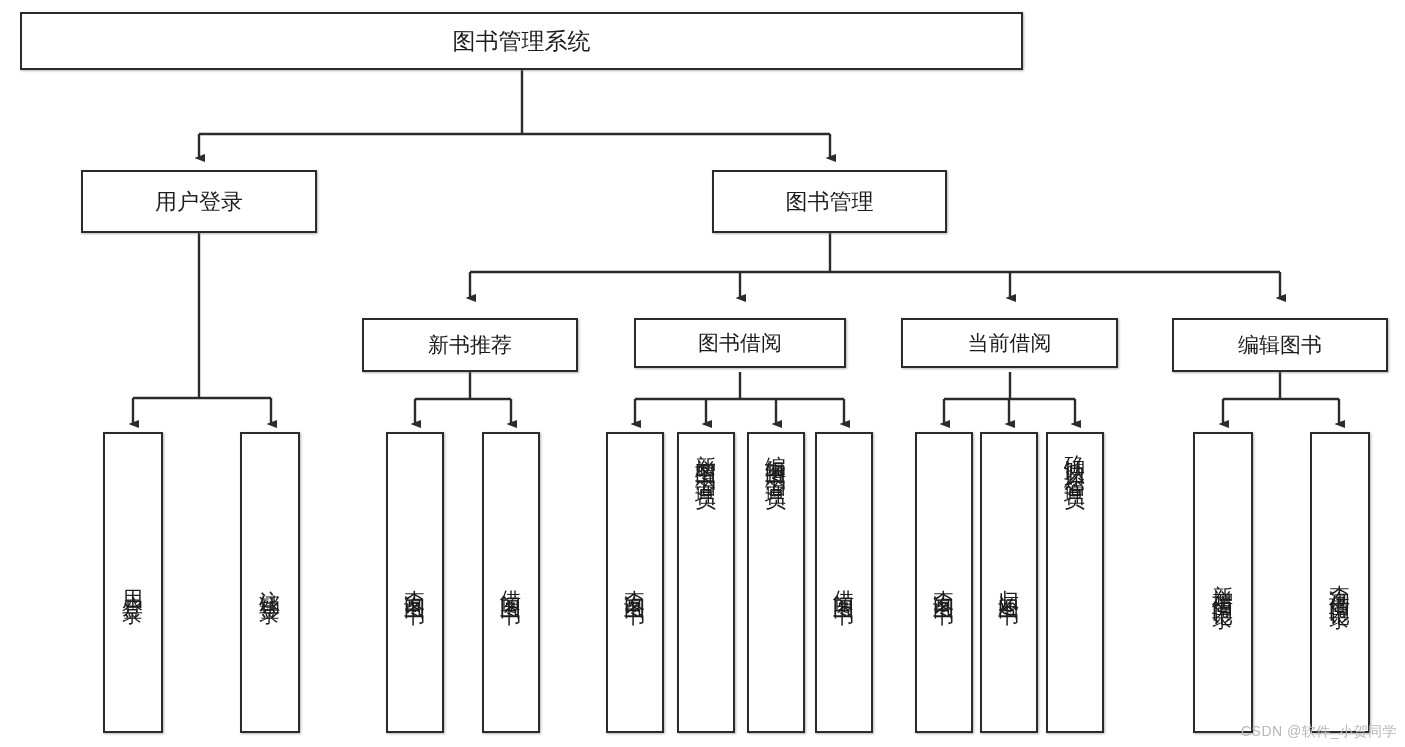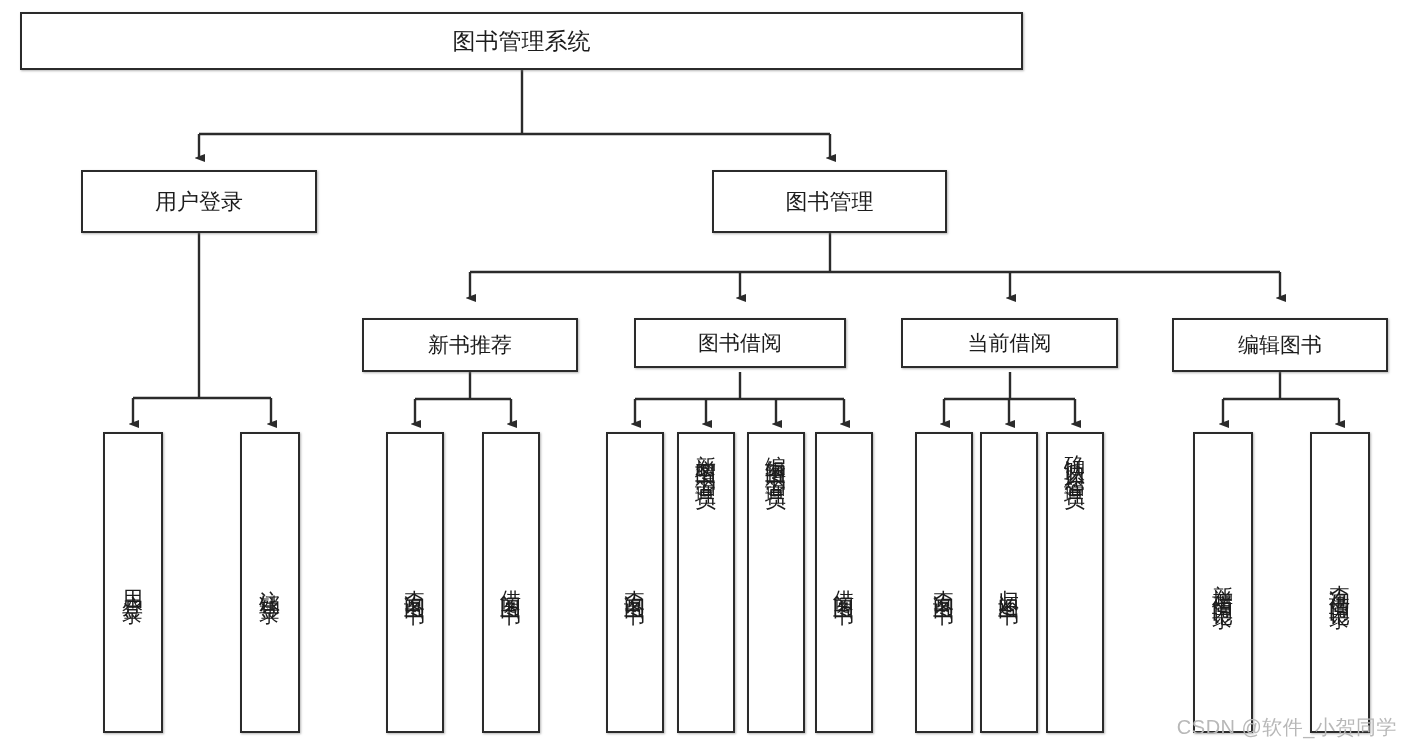--- a/index.html
+++ b/index.html
@@ -67,21 +67,21 @@
     justify-content: center;
   }
   .leaf.tall .leaf-inner {
     align-items: flex-start;
     padding-top: 4px;
   }
   .watermark {
     position: absolute;
     right: 8px;
     bottom: 6px;
-    font-size: 20px;
+    font-size: 14px;
     color: #b8b8b8;
     white-space: nowrap;
     letter-spacing: 0.5px;
   }
 </style>
 </head>
 <body>
 
 <div id="canvas">
 

